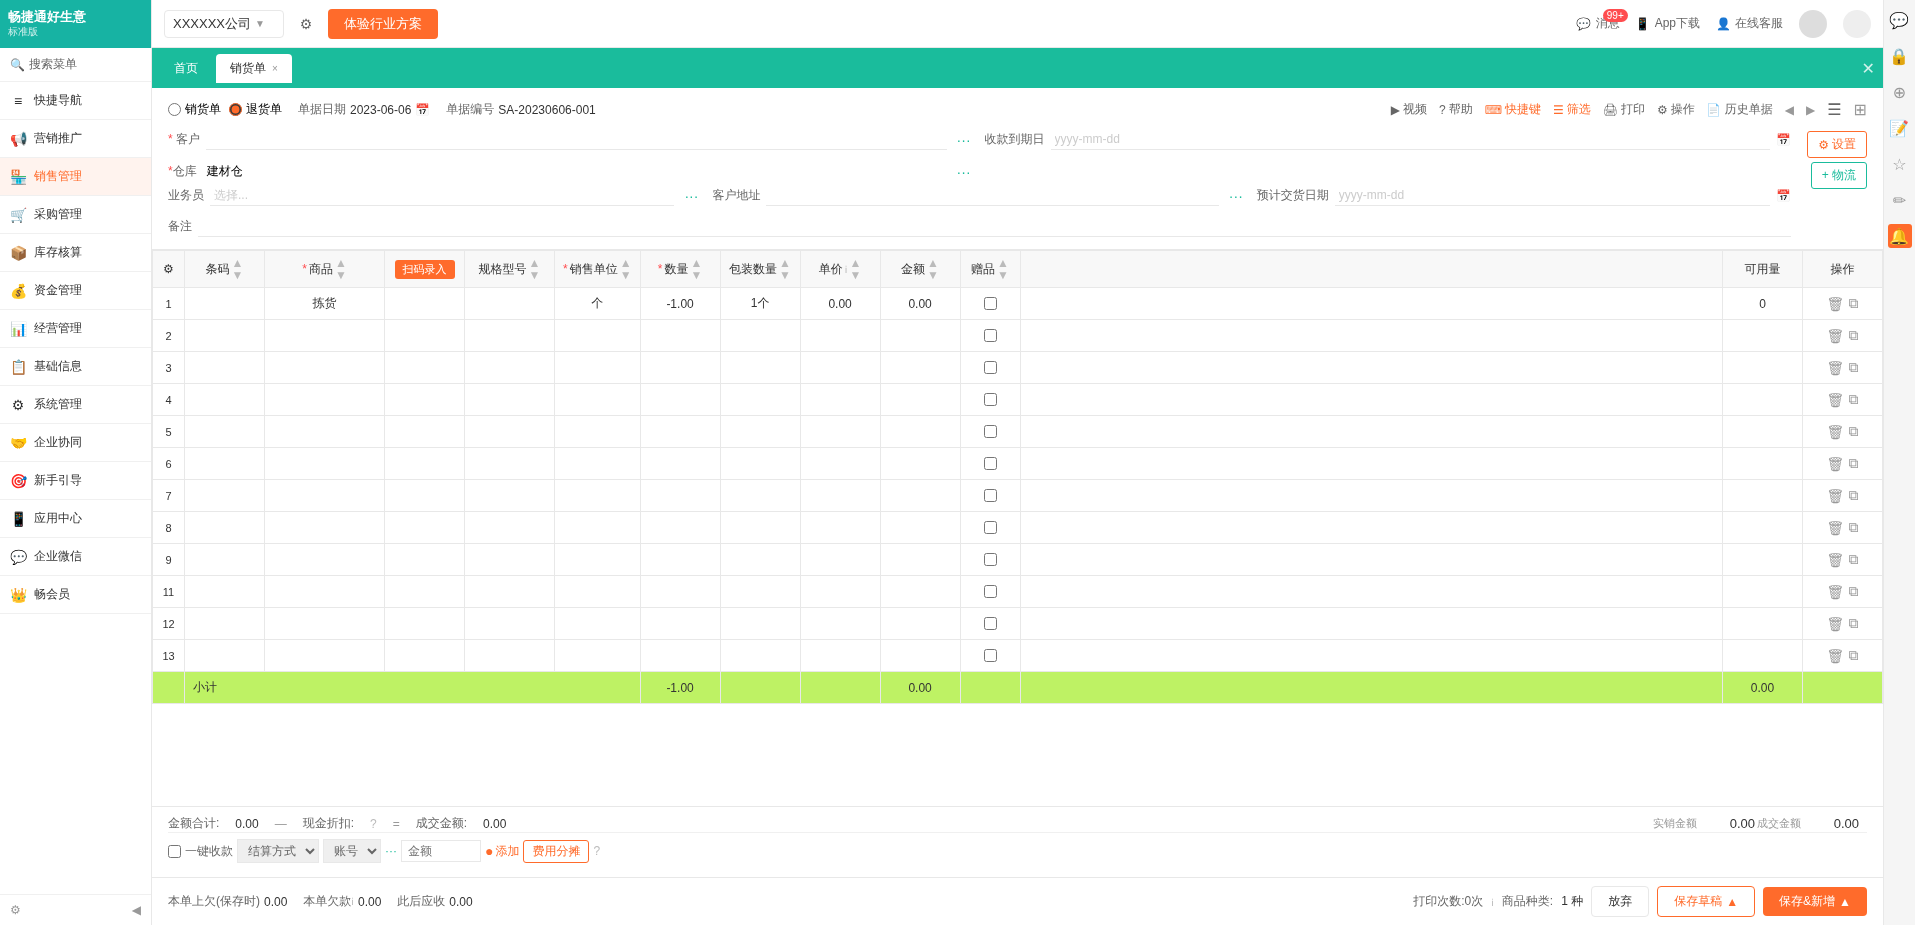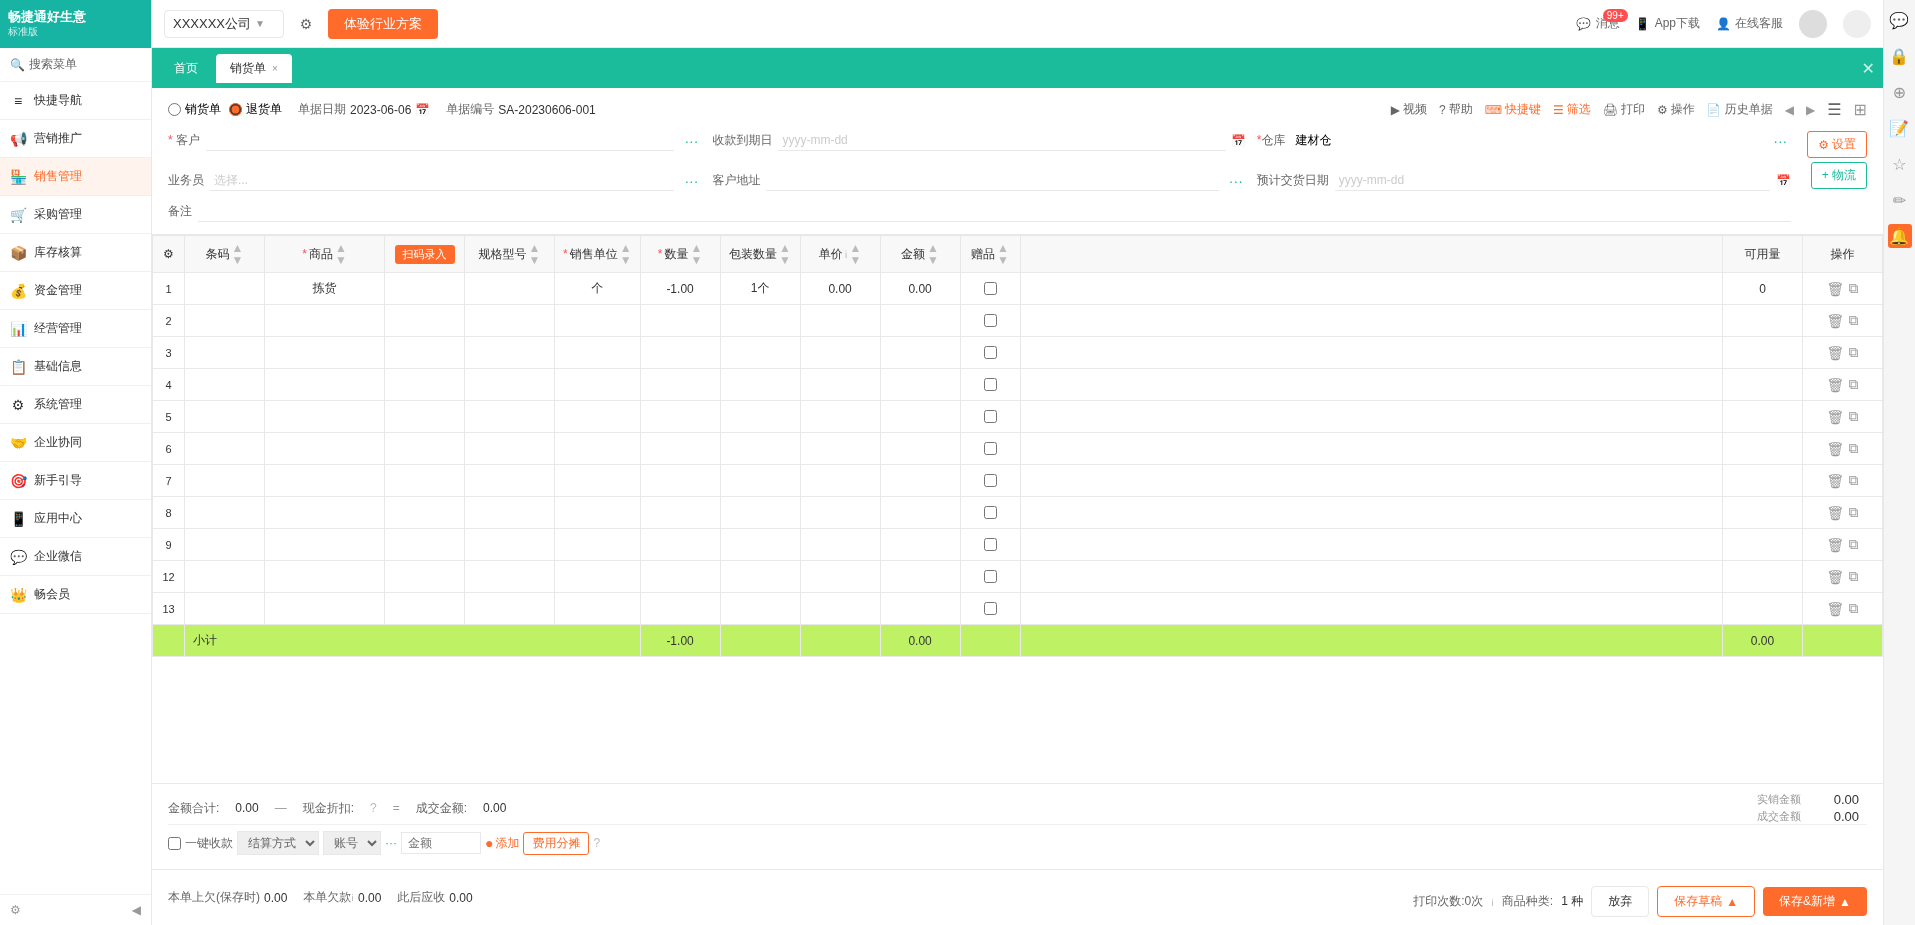--- a/index.html
+++ b/index.html
@@ -77,41 +77,41 @@
     .payment-row { display: flex; align-items: center; gap: 4px; padding: 6px 0; border-top: 1px solid #f0f0f0; }
     .payment-label { color: #666; }
     .add-btn { color: #ff6b2b; cursor: pointer; display: flex; align-items: center; gap: 2px; }
     .feefen-btn { border: 1px solid #ff6b2b; color: #ff6b2b; padding: 2px 8px; border-radius: 3px; cursor: pointer; background: #fff; }
     .help-icon { color: #bbb; cursor: pointer; }
 
     
     .statusbar { background: #fff; padding: 8px 16px; border-top: 1px solid #e8e8e8; display: flex; align-items: center; gap: 16px; flex-shrink: 0; }
     .status-item { display: flex; align-items: center; gap: 4px; color: #666; }
     .status-value { color: #333; }
-    .status-btns { margin-left: auto; display: flex; align-items: center; gap: 8px; margin-top: 8px; }
+    .status-btns { margin-left: auto; display: flex; align-items: center; gap: 8px; }
     .abandon-btn { border: 1px solid #e8e8e8; background: #fff; padding: 6px 16px; border-radius: 4px; cursor: pointer; color: #333; }
     .save-draft-btn { border: 1px solid #ff6b2b; background: #fff; color: #ff6b2b; padding: 6px 16px; border-radius: 4px; cursor: pointer; display: flex; align-items: center; gap: 4px; }
     .save-new-btn { background: #ff6b2b; color: #fff; border: none; padding: 6px 16px; border-radius: 4px; cursor: pointer; display: flex; align-items: center; gap: 4px; }
     .print-count { color: #666; }
 
     
     .right-panel { width: 32px; background: #f5f5f5; border-left: 1px solid #e8e8e8; display: flex; flex-direction: column; align-items: center; padding: 8px 0; gap: 12px; flex-shrink: 0; }
     .right-panel-icon { color: #999; cursor: pointer; font-size: 16px; width: 24px; height: 24px; display: flex; align-items: center; justify-content: center; border-radius: 3px; }
     .right-panel-icon.orange { background: #ff6b2b; color: #fff; }
     .form-grid-field { display: flex; align-items: center; gap: 6px; }
     .fgl { color: #666; white-space: nowrap; }
     .fgl.req::before { content: '*'; color: #ff4d4f; }
     .fgv { flex: 1; border: none; border-bottom: 1px solid #e8e8e8; padding: 3px 4px; outline: none; background: transparent; }
     .fgv::placeholder { color: #ccc; }
 
     .table-header-row { background: #f8f8f8; }
     .th-sort { display: flex; align-items: center; justify-content: center; gap: 2px; }
     .sort-arrows { display: flex; flex-direction: column; font-size: 8px; line-height: 1; color: #bbb; }
 
-    .right-summary { display: flex; flex-direction: column; align-items: flex-end; gap: 2px; padding-right: 8px; }
+    .right-summary { display: flex; flex-direction: row; align-items: flex-end; gap: 2px; padding-right: 8px; }
     .summary-row { display: flex; gap: 8px; align-items: center; }
     .summary-label { color: #999; font-size: 11px; }
     .summary-value { color: #333; font-size: 13px; font-weight: 500; min-width: 50px; text-align: right; }
   </style>
 </head>
 <body>
 
 <div class="sidebar">
   <div class="sidebar-header">
     <div>
@@ -278,21 +278,21 @@
         <span style="cursor:pointer;color:#999;">◀</span>
         <span style="cursor:pointer;color:#999;">▶</span>
         <span style="cursor:pointer;color:#666;font-size:16px;">☰</span>
         <span style="cursor:pointer;color:#999;font-size:16px;">⊞</span>
       </div>
     </div>
 
     <div style="display:flex;gap:16px;">
       <div style="flex:1;">
 
-        <div style="display:grid;grid-template-columns:1fr 1fr 1fr;gap:10px;margin-bottom:18px;">
+        <div style="display:grid;grid-template-columns:1fr 1fr;gap:10px;margin-bottom:2px;">
           <div class="form-grid-field">
             <span class="fgl req"> 客户</span>
             <input class="fgv" type="text" style="">
             <span class="dots-btn">···</span>
           </div>
           <div class="form-grid-field">
             <span class="fgl">收款到期日</span>
             <input class="fgv" type="text" placeholder="yyyy-mm-dd" style="">
             <span class="cal-icon">📅</span>
           </div>
@@ -639,20 +639,45 @@
             <td></td>
             <td>
               <div class="action-cell">
                 <span class="action-icon">🗑</span>
                 <span class="action-icon">⧉</span>
               </div>
             </td>
           </tr>
         <tr>
             <td class="row-num">9</td>
+            <td></td>
+            <td></td>
+            <td></td>
+            <td></td>
+            <td></td>
+            <td></td>
+            <td></td>
+            <td></td>
+            <td></td>
+            <td>
+              <div class="checkbox-cell">
+                <input type="checkbox" style="">
+              </div>
+            </td>
+            <td></td>
+            <td></td>
+            <td>
+              <div class="action-cell">
+                <span class="action-icon">🗑</span>
+                <span class="action-icon">⧉</span>
+              </div>
+            </td>
+          </tr>
+        <tr>
+            <td class="row-num">11</td>
             <td></td>
             <td></td>
             <td></td>
             <td></td>
             <td></td>
             <td></td>
             <td></td>
             <td></td>
             <td></td>
             <td>

